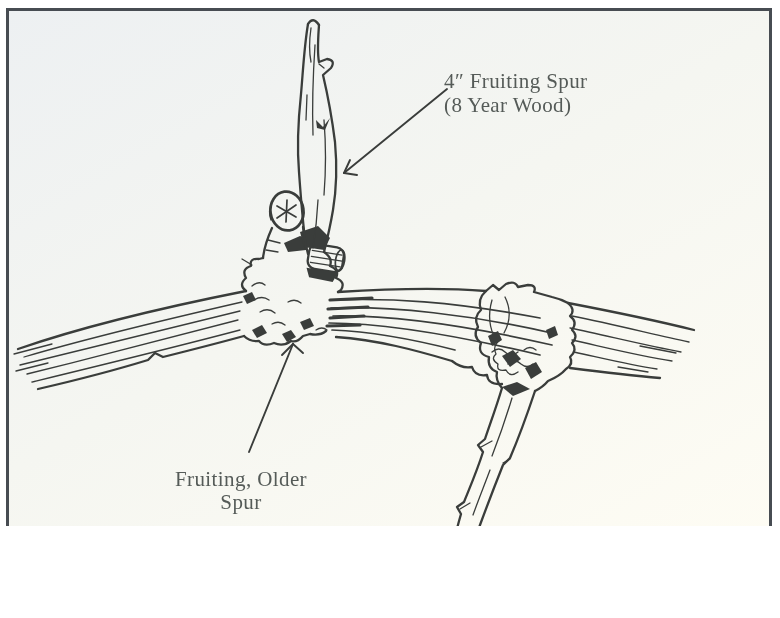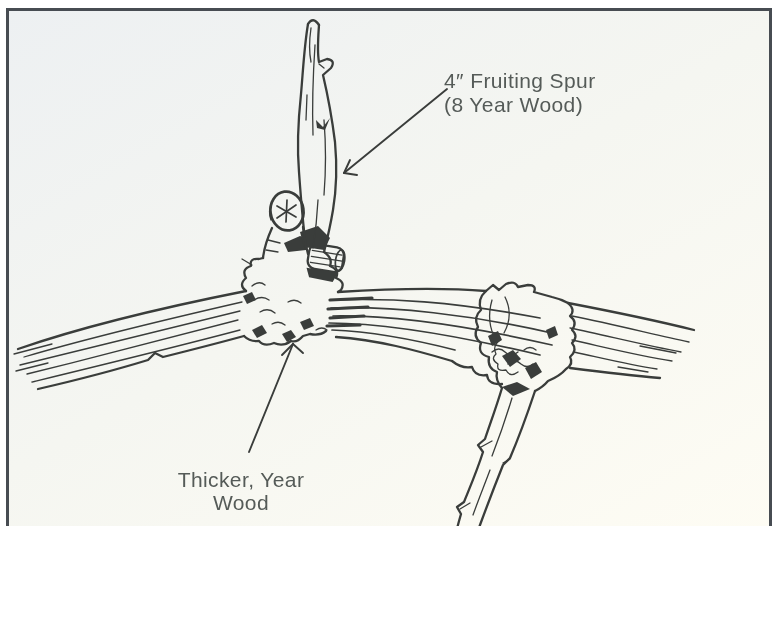--- a/index.html
+++ b/index.html
@@ -1,19 +1,19 @@
 <!DOCTYPE html>
 <html style="--ink: #3a3d3b; --frame-border: #474c52; --paper-top: #edf0f2; --paper-bottom: #fffdf4; --label-text: #555b58;"><head>
 <meta charset="utf-8">
 <style>
   html,body{margin:0;padding:0;background:#ffffff;}
   .page{
     position:relative;width:780px;height:526px;overflow:hidden;
     background:#ffffff;
-    font-family:Liberation Sans, sans-serif;
+    font-family:Liberation Serif, serif;
   }
   .frame{
     position:absolute;left:6px;top:8px;width:766px;height:593px;
     border:3px solid var(--frame-border,#474c52);
     background:linear-gradient(150deg,var(--paper-top,#edf0f1) 0%, #f5f6f1 45%, var(--paper-bottom,#fffdf4) 100%);
     box-sizing:border-box;
   }
   svg.art{position:absolute;left:0;top:0;width:780px;height:618px;}
   .ink{stroke:var(--ink,#3a3d3b);fill:none;stroke-linecap:round;stroke-linejoin:round;}
   .ink-fill{fill:var(--ink,#3a3d3b);stroke:none;}
@@ -162,16 +162,16 @@
       <path class="ink w18" d="M 293 344 L 282 355"></path>
       <path class="ink w18" d="M 293 344 L 303 353"></path>
     </g>
   </svg>
 
   <div class="label label-spur">
     <div>4″ Fruiting Spur</div>
     <div>(8 Year Wood)</div>
   </div>
   <div class="label label-wood">
-    <div>Thicker, Year</div>
-    <div>Wood</div>
+    <div>Fruiting, Older</div>
+    <div>Spur</div>
   </div>
 </div>
 
 </body></html>

